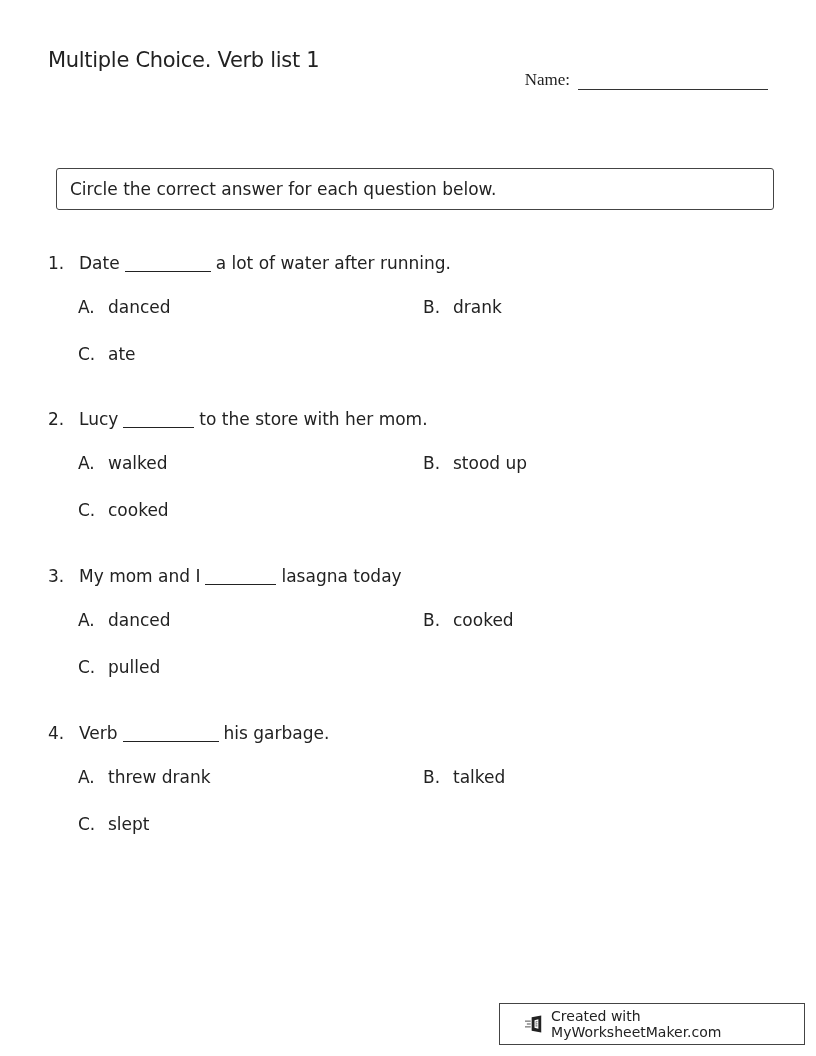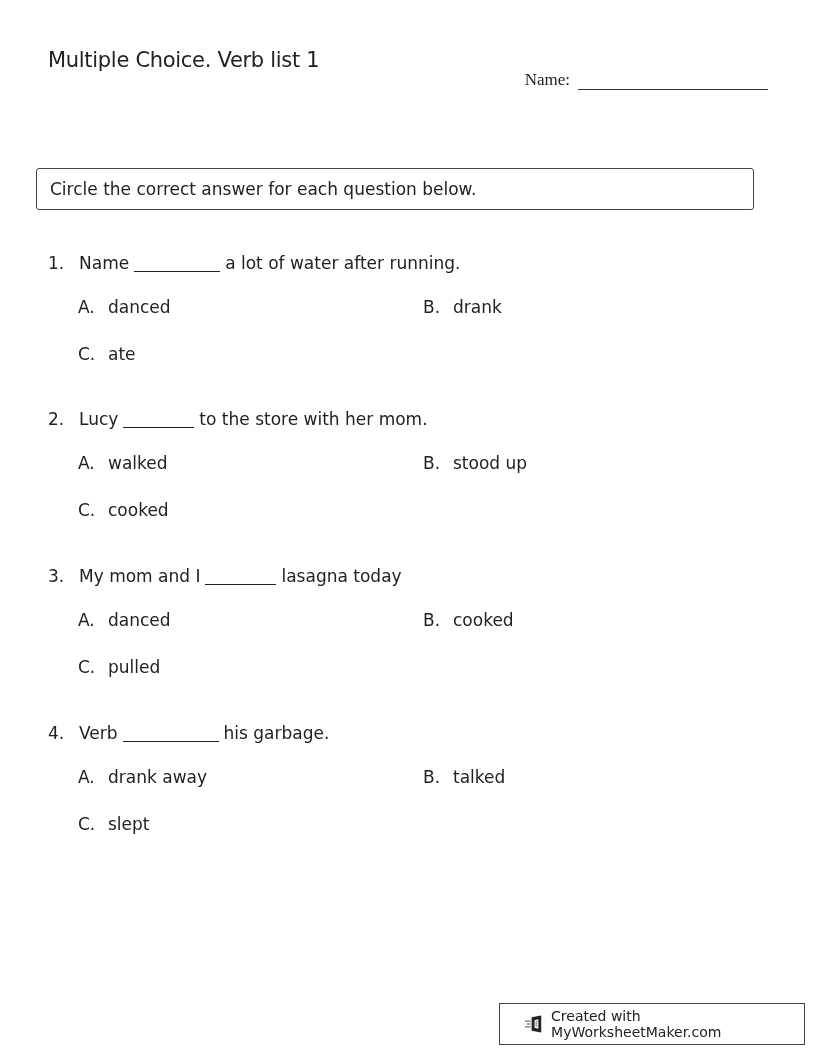--- a/index.html
+++ b/index.html
@@ -2,21 +2,21 @@
 <html><head>
   <meta charset="utf-8">
   <style>
     html, body { margin: 0; padding: 0; background: #ffffff; }
     body { width: 816px; height: 1056px; position: relative; overflow: hidden; color: #222; font-family: "DejaVu Sans", sans-serif; }
     .title { position: absolute; left: 48px; top: 48px; font-size: 21px; font-weight: normal; color: #222; letter-spacing: -0.3px; }
     .meta { position: absolute; right: 48px; top: 52px; font-family: "Liberation Serif", serif; font-size: 17px; color: #222; }
     .meta-row { display: flex; align-items: flex-end; justify-content: flex-end; height: 38px; }
     .meta-label { margin-right: 8px; text-align: center; }
     .meta-line { width: 190px; border-bottom: 1.5px solid #333; height: 22px; }
-    .instructions { position: absolute; left: 36px; top: 168px; width: 718px; height: 42px; box-sizing: border-box; border: 1.5px solid #444; border-radius: 3px; padding: 0 13px; display: flex; align-items: center; font-size: 17px; color: #222; text-align: right; }
+    .instructions { position: absolute; left: 56px; top: 168px; width: 718px; height: 42px; box-sizing: border-box; border: 1.5px solid #444; border-radius: 3px; padding: 0 13px; display: flex; align-items: center; font-size: 17px; color: #222; text-align: right; }
     .question { position: absolute; left: 48px; width: 720px; font-size: 17px; color: #222; }
     .q-stem { display: flex; height: 24px; align-items: center; }
     .q-num { width: 31px; }
     .q-blank { display: inline-block; border-bottom: 1px solid #222; height: 16px; margin: 0 5px; vertical-align: baseline; }
     .options { position: relative; margin-top: 22px; }
     .opt { position: absolute; display: flex; }
     .opt-letter { width: 30px; }
     .opt.a { left: 30px; top: 0; }
     .opt.b { left: 375px; top: 0; }
     .opt.c { left: 30px; top: 47px; }
@@ -35,21 +35,21 @@
   </div>
 </div>
 
 <div class="instructions">
   <span>Circle the correct answer for each question below.</span>
 </div>
 
 <div class="question" style="top:251px;">
   <div class="q-stem">
     <span class="q-num">1.</span>
-    <span>Name</span>
+    <span>Date</span>
     <span class="q-blank" style="width:86px;"></span>
     <span>a lot of water after running.</span>
   </div>
   <div class="options">
     <div class="opt a">
         <span class="opt-letter">A.</span>
         <span>danced</span>
       </div>
     <div class="opt b">
         <span class="opt-letter">B.</span>
@@ -111,21 +111,21 @@
 <div class="question" style="top:721px;">
   <div class="q-stem">
     <span class="q-num">4.</span>
     <span>Verb</span>
     <span class="q-blank" style="width:96px;"></span>
     <span>his garbage.</span>
   </div>
   <div class="options">
     <div class="opt a">
         <span class="opt-letter">A.</span>
-        <span>drank away</span>
+        <span>threw drank</span>
       </div>
     <div class="opt b">
         <span class="opt-letter">B.</span>
         <span>talked</span>
       </div>
     <div class="opt c">
         <span class="opt-letter">C.</span>
         <span>slept</span>
       </div>
   </div>

